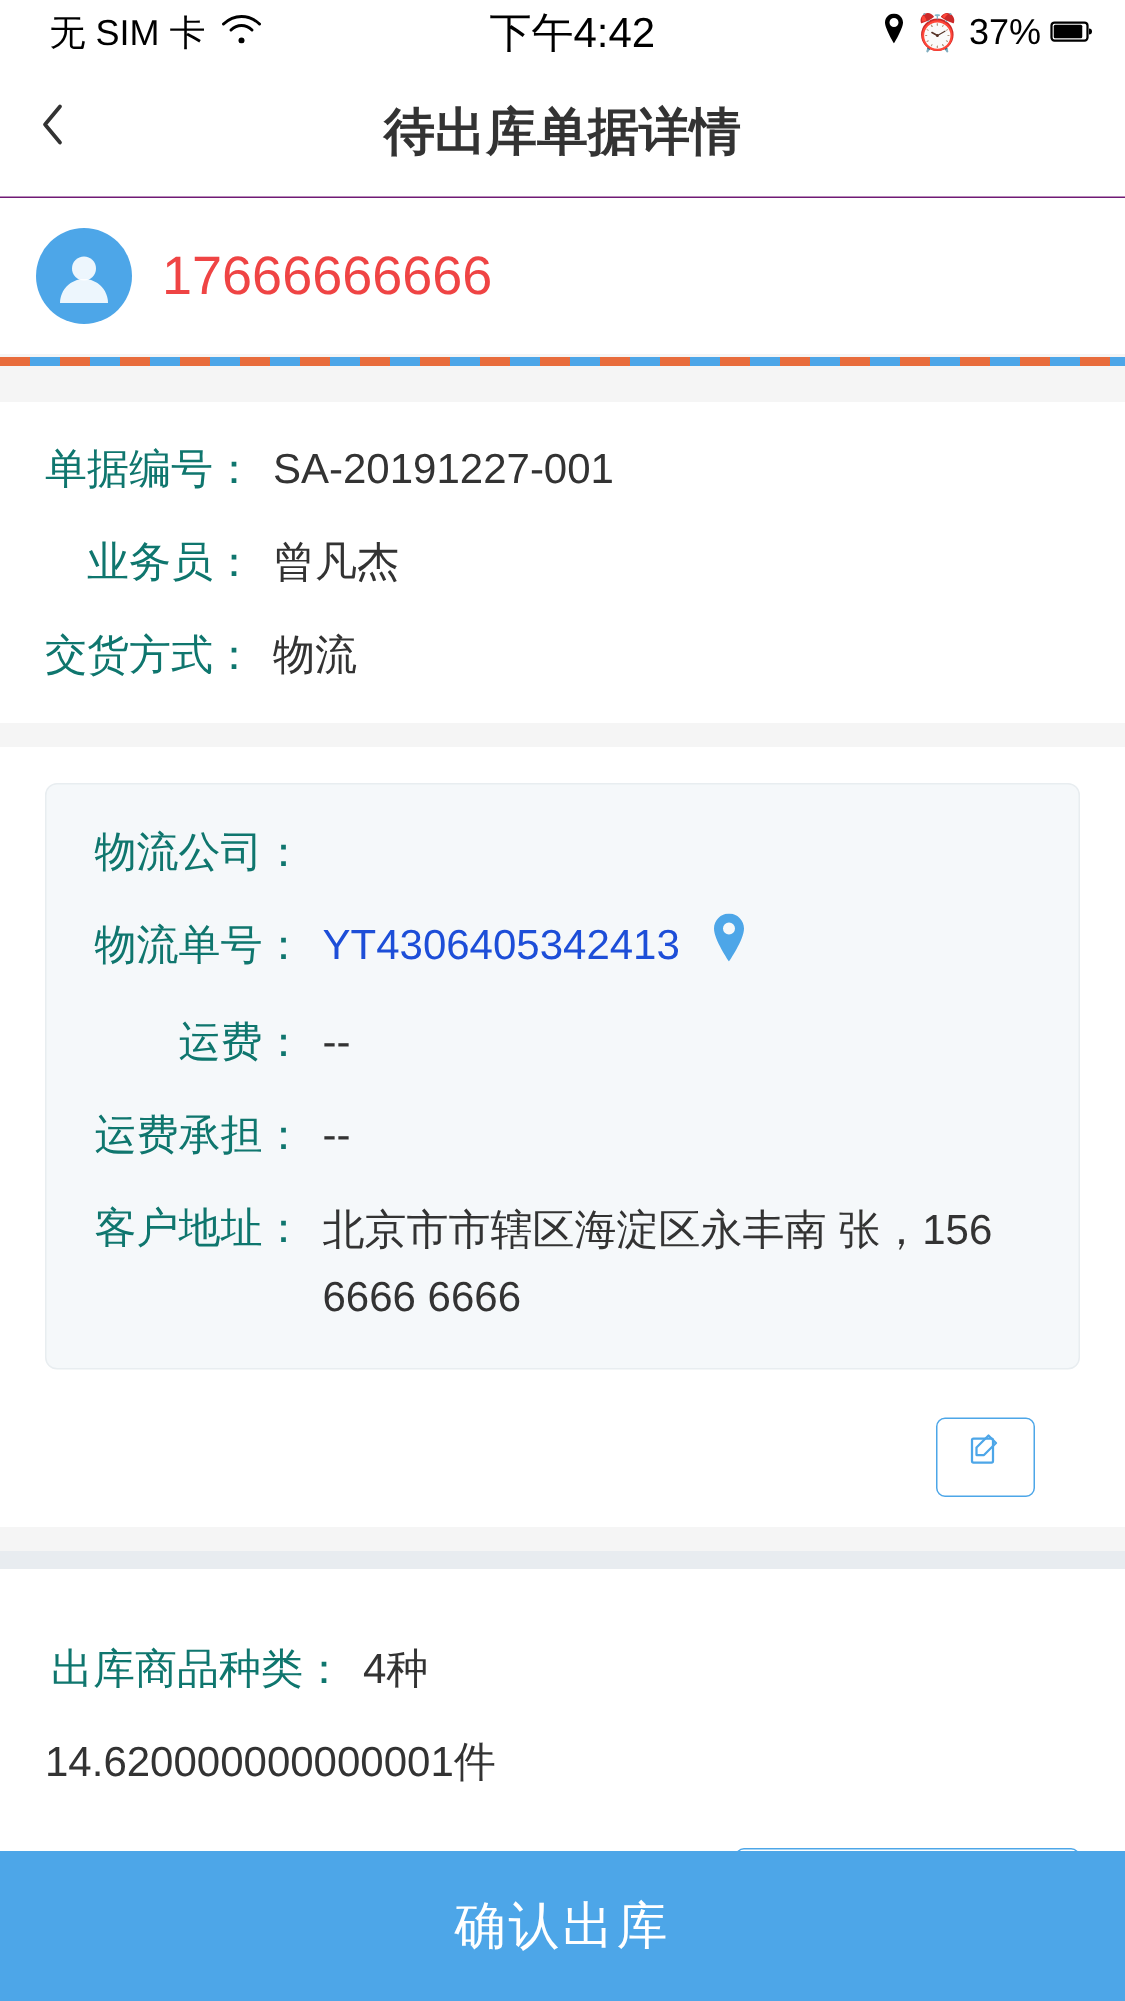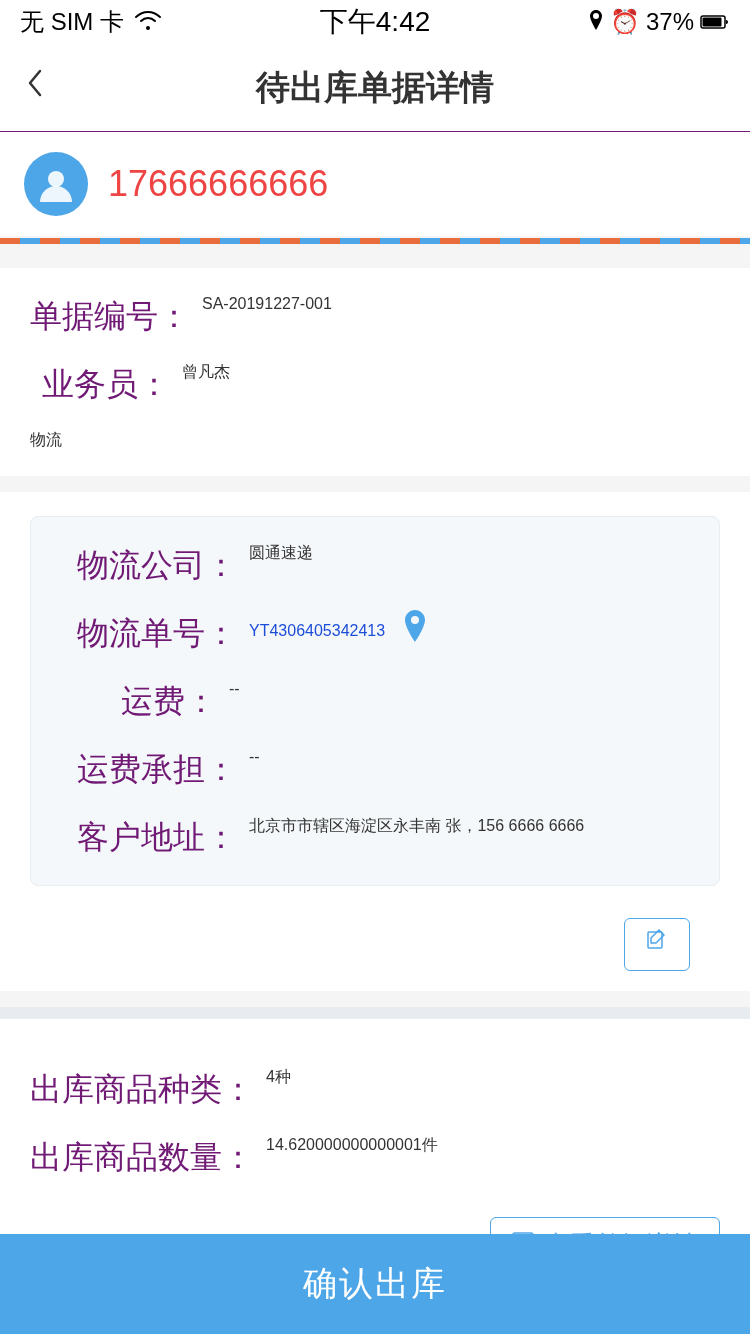--- a/index.html
+++ b/index.html
@@ -19,21 +19,21 @@
       width: 750px;
       height: 44px;
       background: #fff;
       display: flex;
       align-items: center;
       justify-content: space-between;
       padding: 0 20px;
       font-size: 24px;
       color: #000;
     }
-    .status-left { display: flex; align-items: center; gap: 10px; }
+    .status-left { display: flex; align-items: center; gap: 10px; margin-left: 13px; }
     .status-center { font-size: 28px; font-weight: 500; }
     .status-right { display: flex; align-items: center; gap: 6px; font-size: 24px; }
 
     
     .nav-bar {
       width: 750px;
       height: 88px;
       background: #fff;
       display: flex;
       align-items: center;
@@ -101,49 +101,49 @@
     }
 
     .info-row {
       display: flex;
       align-items: flex-start;
       margin-bottom: 20px;
       line-height: 1.5;
     }
     .info-row:last-child { margin-bottom: 0; }
     .info-label {
-      color: #701a75;
+      color: #0f766e;
       min-width: 140px;
       text-align: right;
       margin-right: 12px;
       flex-shrink: 0;
-      font-size: 32px;
+      font-size: 28px;
     }
     .info-value {
       color: #333;
-      font-size: 16px;
+      font-size: 28px;
       flex: 1;
     }
     .info-value.blue { color: #1d4ed8; }
 
     
     .location-icon {
       display: inline-block;
       margin-left: 12px;
       color: #4da6e8;
       font-size: 30px;
       vertical-align: middle;
     }
 
     
     .logistics-card {
       background: #f5f8fa;
       border: 1px solid #e8edf0;
       border-radius: 8px;
-      padding: 24px 46px;
+      padding: 24px 32px;
       margin: 0 0 16px 0;
       width: 100%;
     }
 
     
     .edit-btn-row {
       display: flex;
       justify-content: flex-end;
       padding: 16px 30px 20px;
     }
@@ -280,29 +280,29 @@
 <div class="info-section">
   <div class="info-row">
     <span class="info-label">单据编号：</span>
     <span class="info-value">SA-20191227-001</span>
   </div>
   <div class="info-row">
     <span class="info-label">业务员：</span>
     <span class="info-value">曾凡杰</span>
   </div>
   <div class="info-row">
+    <span class="info-label">交货方式：</span>
     <span class="info-value">物流</span>
   </div>
 </div>
 
 <div class="info-section" style="padding: 24px 30px 0;">
   <div class="logistics-card">
     <div class="info-row">
       <span class="info-label">物流公司：</span>
-      <span class="info-value">圆通速递</span>
     </div>
     <div class="info-row">
       <span class="info-label">物流单号：</span>
       <span class="info-value blue">
         <span>YT43064053424​13</span>
         <span class="location-icon">
           <svg width="26" height="32" viewBox="0 0 26 32" fill="#4da6e8">
             <path d="M13 0C7.5 0 3 4.5 3 10c0 7.5 10 22 10 22S23 17.5 23 10C23 4.5 18.5 0 13 0zm0 14a4 4 0 1 1 0-8 4 4 0 0 1 0 8z"></path>
           </svg>
         </span>
@@ -335,21 +335,20 @@
 </div>
 
 <div class="section-divider"></div>
 
 <div class="goods-section">
   <div class="info-row">
     <span class="info-label" style="min-width:200px;">出库商品种类：</span>
     <span class="info-value">4种</span>
   </div>
   <div class="info-row">
-    <span class="info-label" style="min-width:200px;">出库商品数量：</span>
     <span class="info-value">14.620000000000001件</span>
   </div>
 </div>
 
 <div class="view-btn-row">
   <button class="view-btn">
     <span>
       <svg width="24" height="24" viewBox="0 0 24 24" fill="none">
         <rect x="2" y="3" width="20" height="18" rx="2" stroke="#4da6e8" stroke-width="1.5"></rect>
         <line x1="6" y1="8" x2="18" y2="8" stroke="#4da6e8" stroke-width="1.5"></line>

